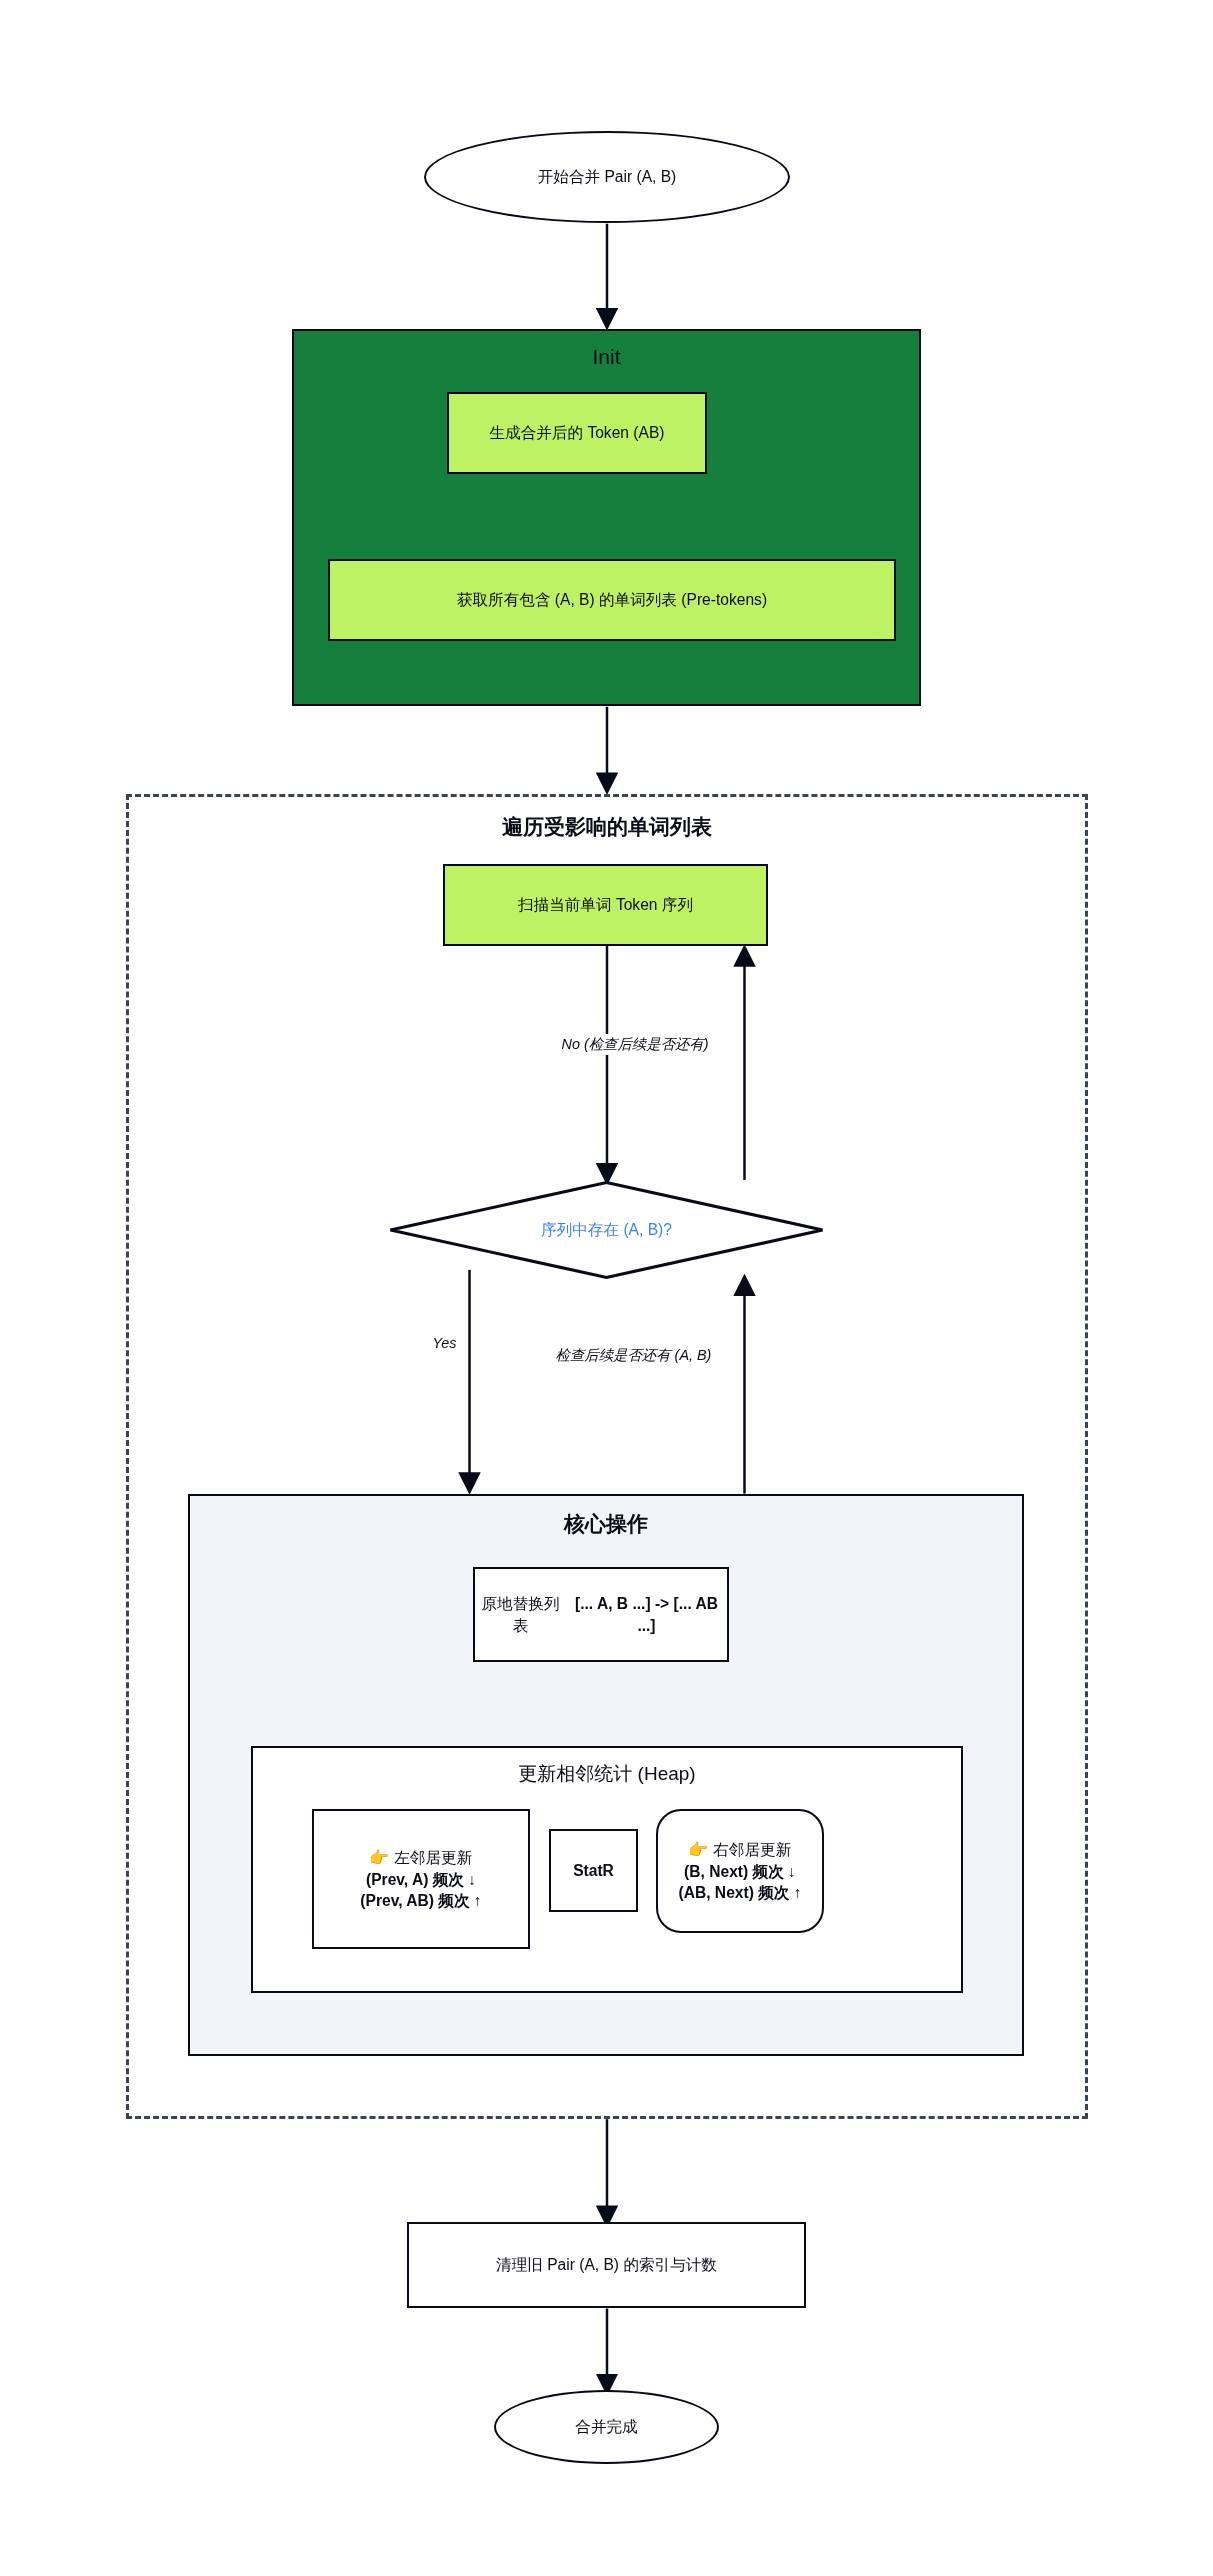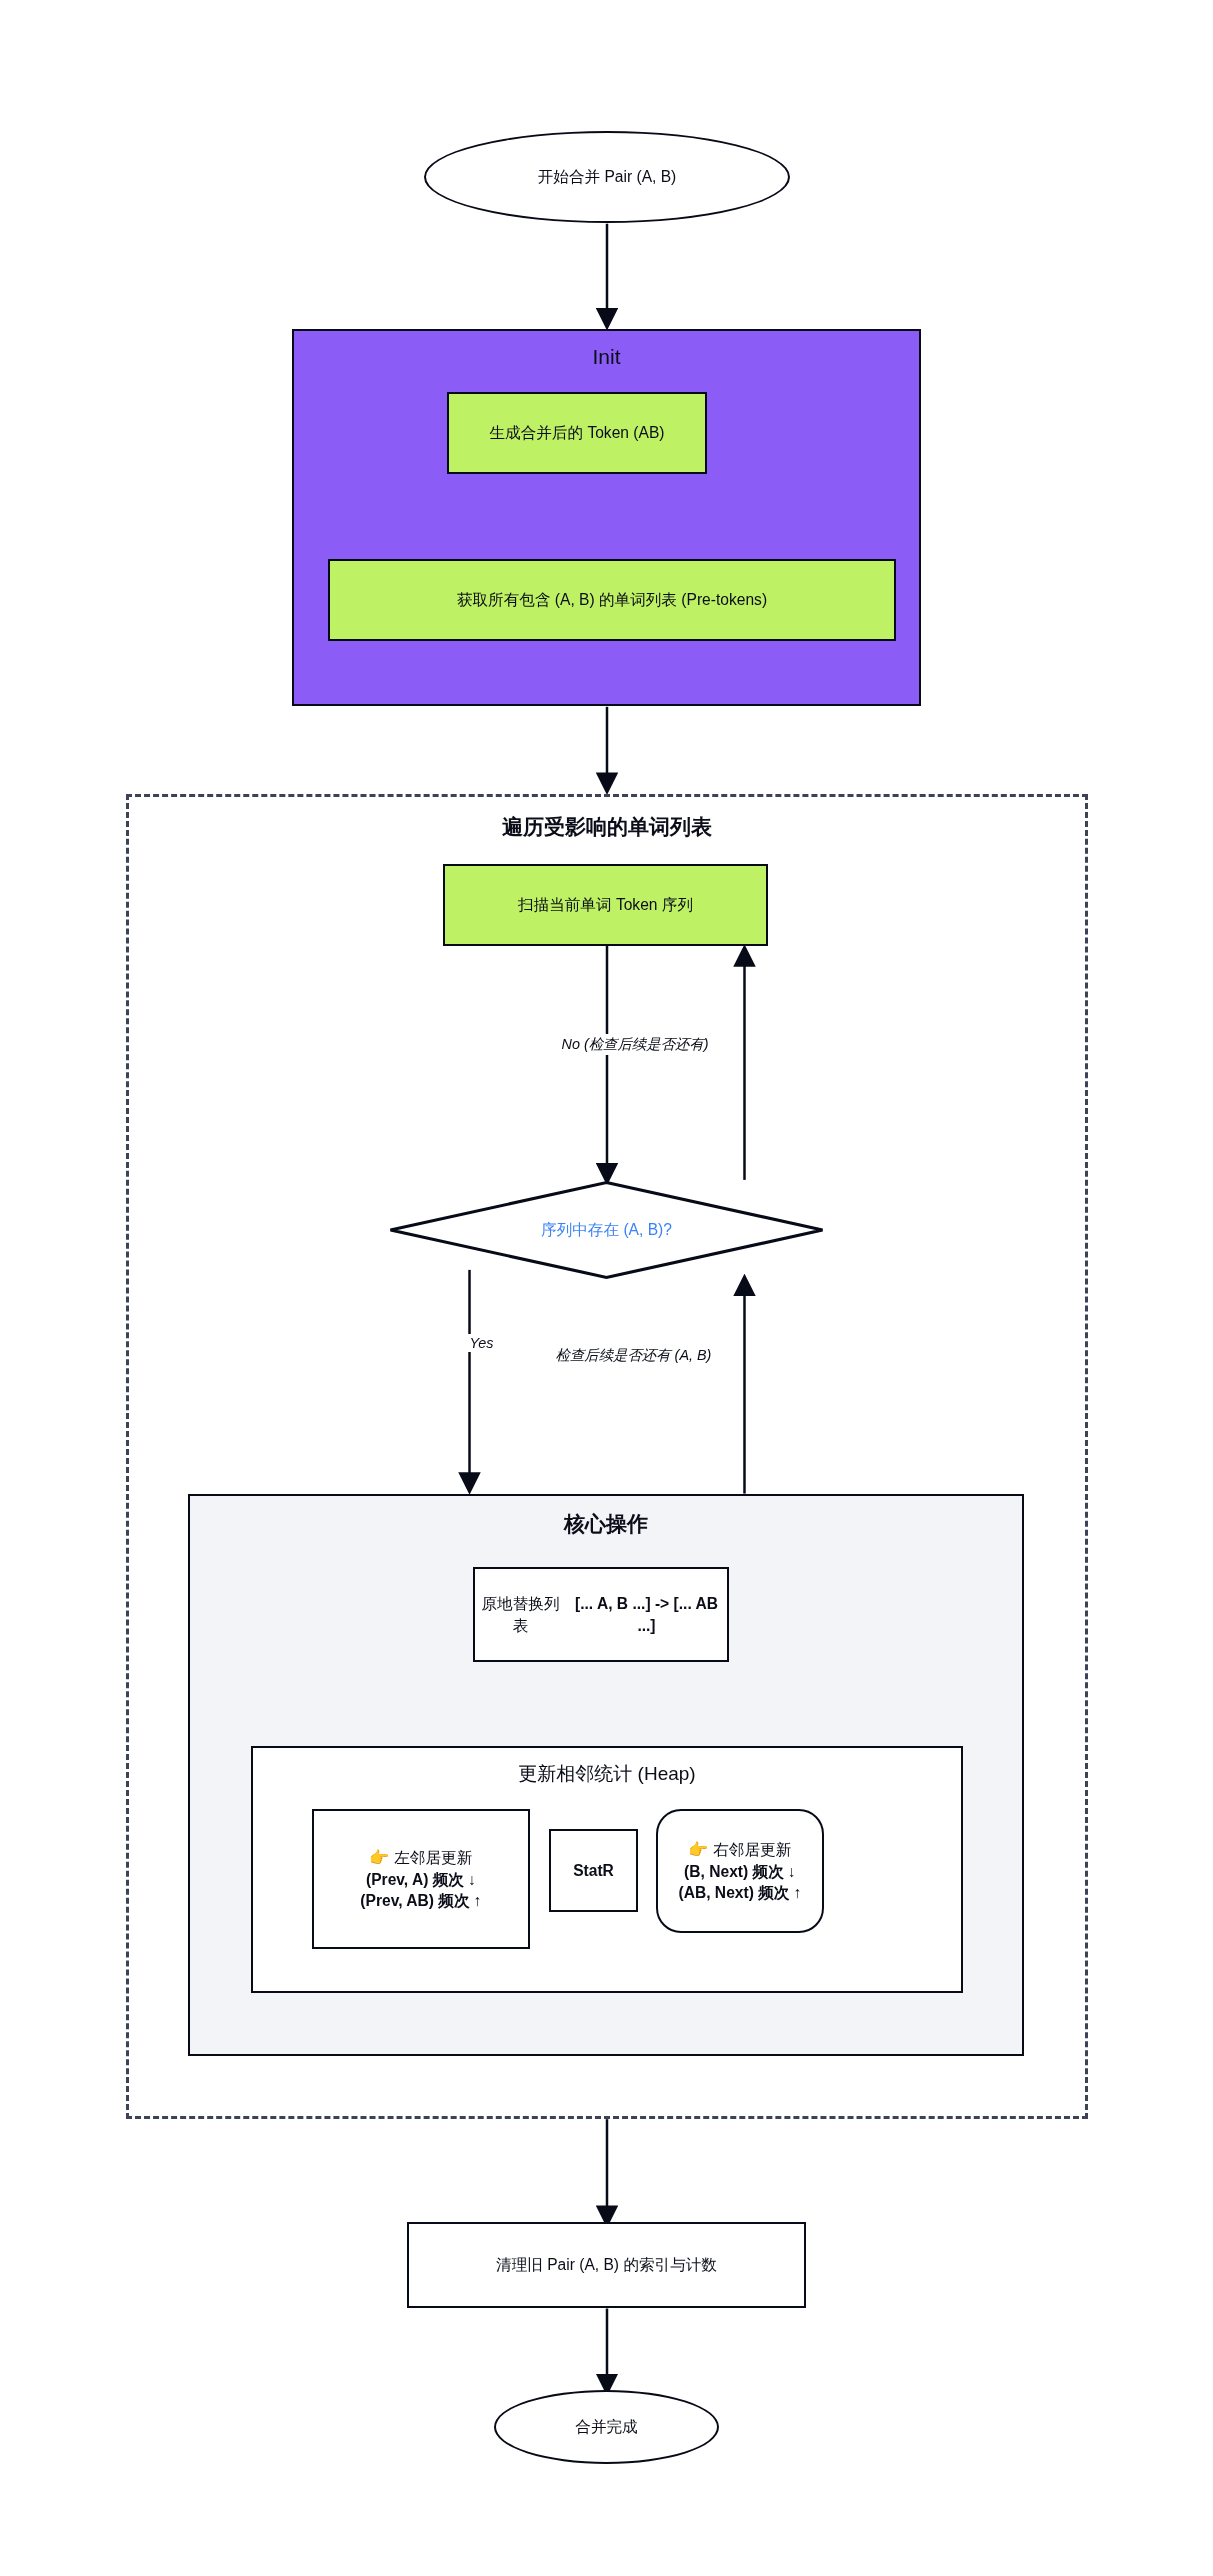--- a/index.html
+++ b/index.html
@@ -53,21 +53,21 @@
     border-radius: 50%;
     font-size: 15.6px;
   }
   
   .subgraph {
     position: absolute;
     box-sizing: border-box;
   }
   .sg-init {
     border: 2.5px solid #070a17;
-    background: #8b5cf6;
+    background: #15803d;
     text-decoration: underline;
   }
   .sg-core {
     border: 2.5px solid #070a17;
     background: #f3f4f8;
   }
   .sg-heap {
     border: 2.5px solid #070a17;
     background: #ffffff;
   }
@@ -179,21 +179,21 @@
 
   <div class="edge-label" style="left:559px; top:1034px;">No (检查后续是否还有)</div>
 
   <div class="diamond-wrap" style="left:388px; top:1180px; width:437px; height:100px;">
     <svg width="437" height="100" viewBox="0 0 700 160" xmlns="http://www.w3.org/2000/svg">
       <polygon points="350,4 696,80 350,156 4,80" fill="#ffffff" stroke="#070a17" stroke-width="5"></polygon>
     </svg>
     <div class="diamond-label">序列中存在 (A, B)?</div>
   </div>
 
-  <div class="edge-label" style="left:467px; top:1334px;">Yes</div>
+  <div class="edge-label" style="left:430px; top:1334px;">Yes</div>
 
   <div class="edge-label" style="left:553px; top:1345px;">检查后续是否还有 (A, B)</div>
 
   <div class="subgraph sg-core" style="left:188px; top:1494px; width:836px; height:562px;">
     <div class="sg-title sg-title-core">核心操作</div>
   </div>
 
   <div class="node rect-white" style="left:473px; top:1567px; width:256px; height:95px; flex-direction:row;">
     <span class="nline">原地替换列表</span>
     <span class="nline bold">[... A, B ...] -&gt; [... AB ...]</span>

